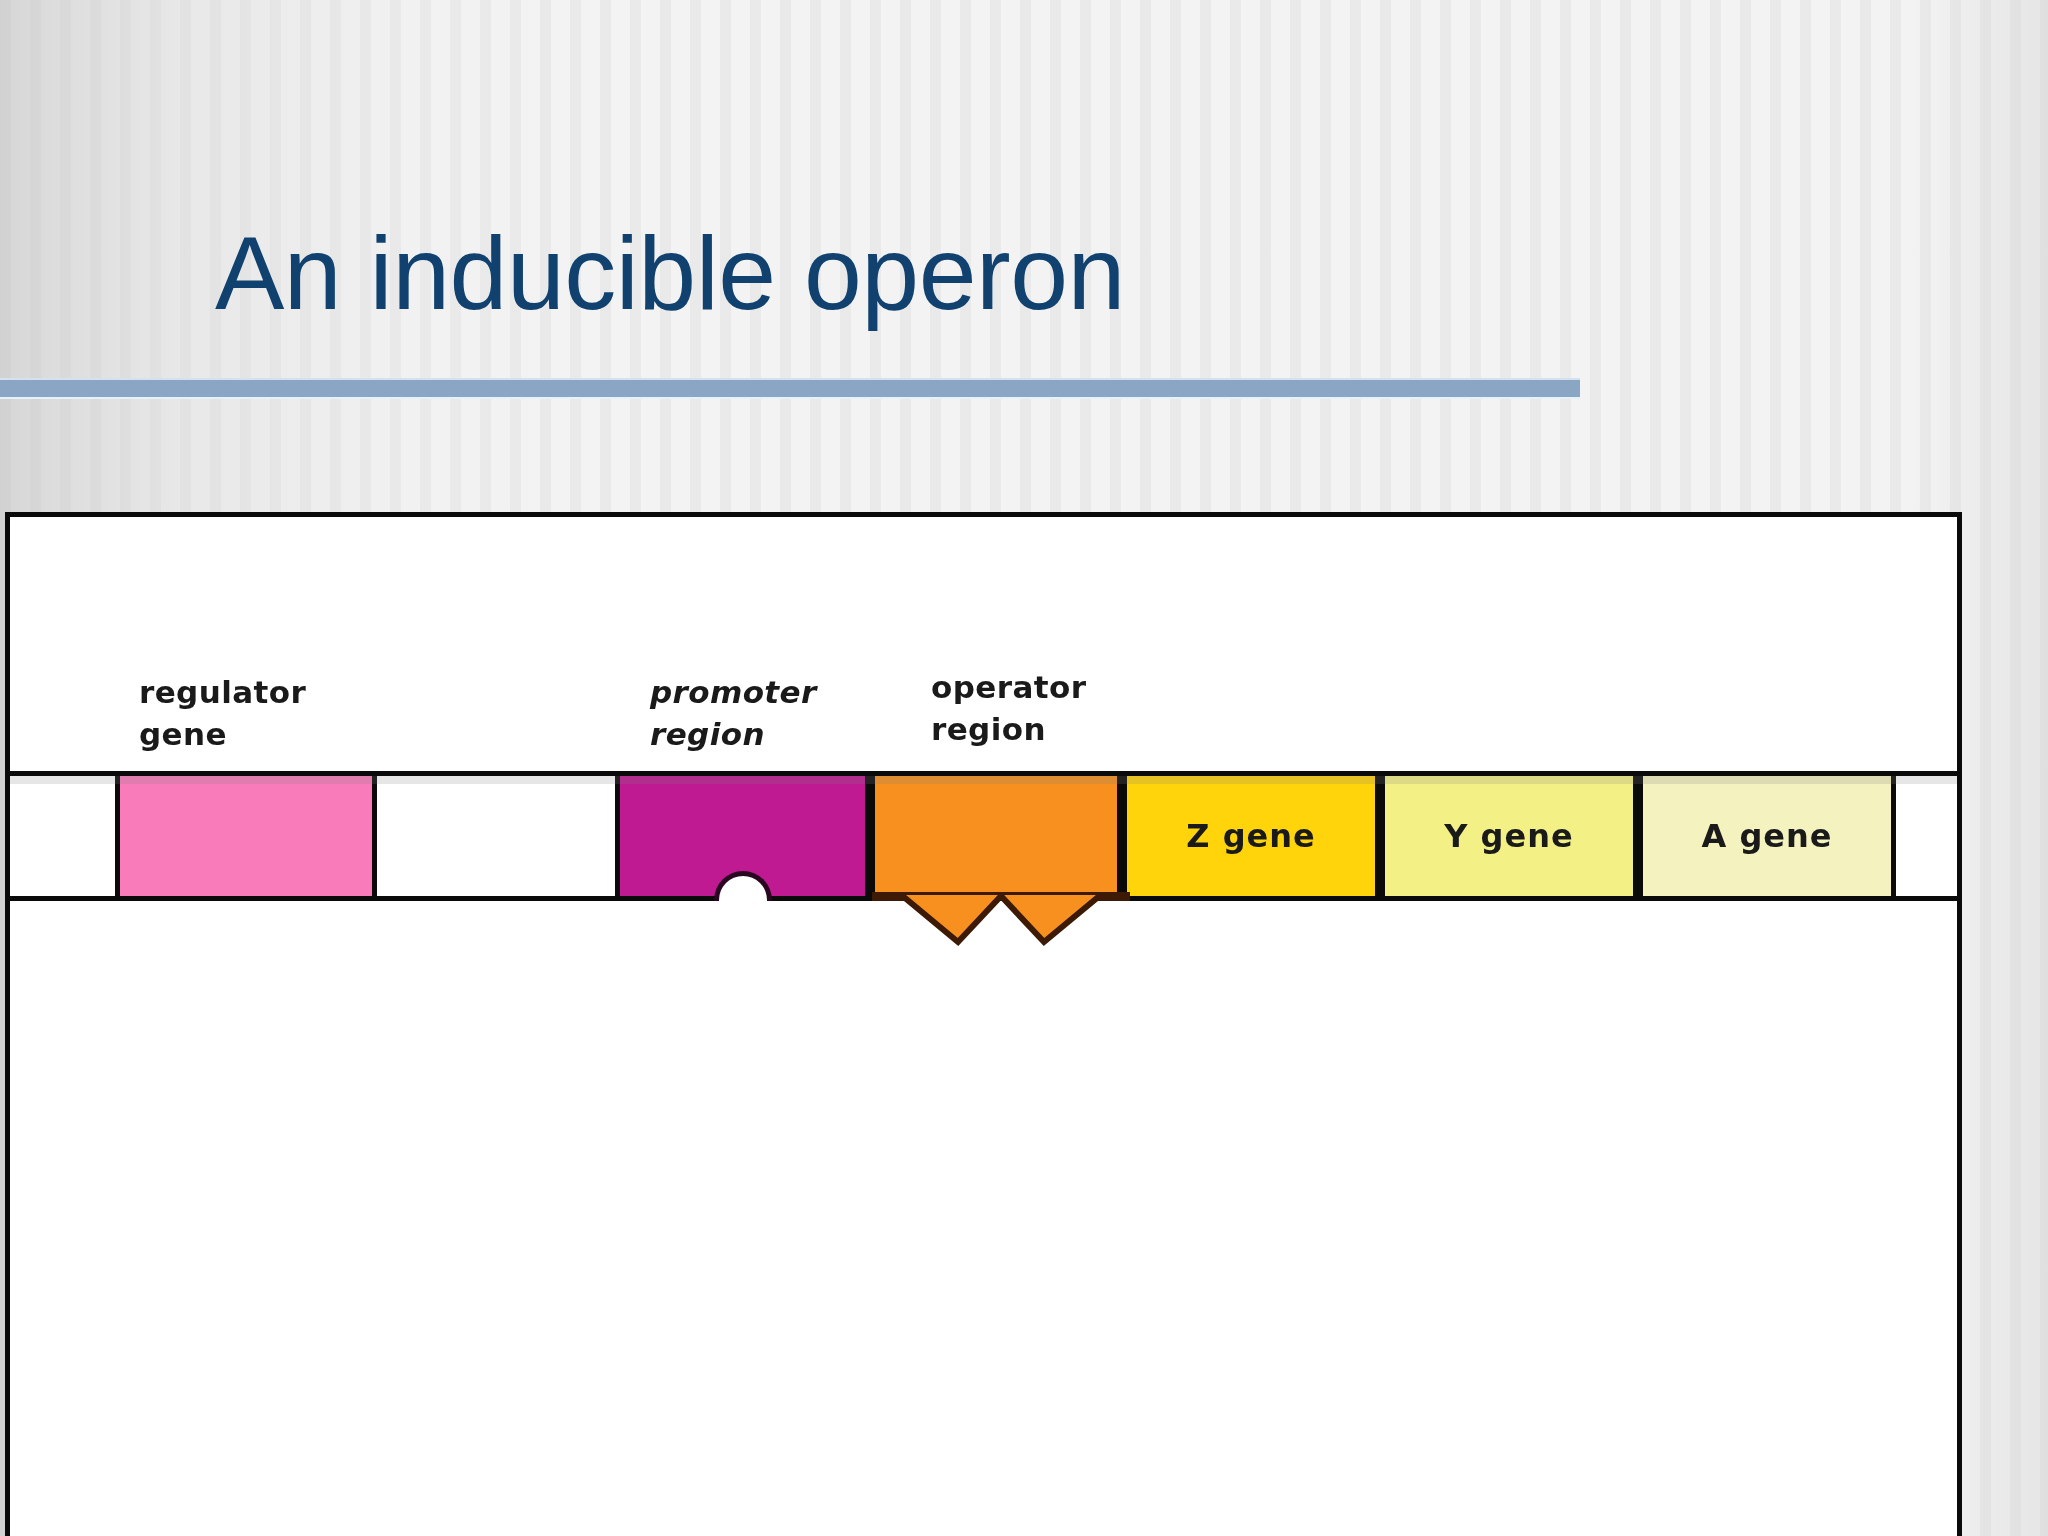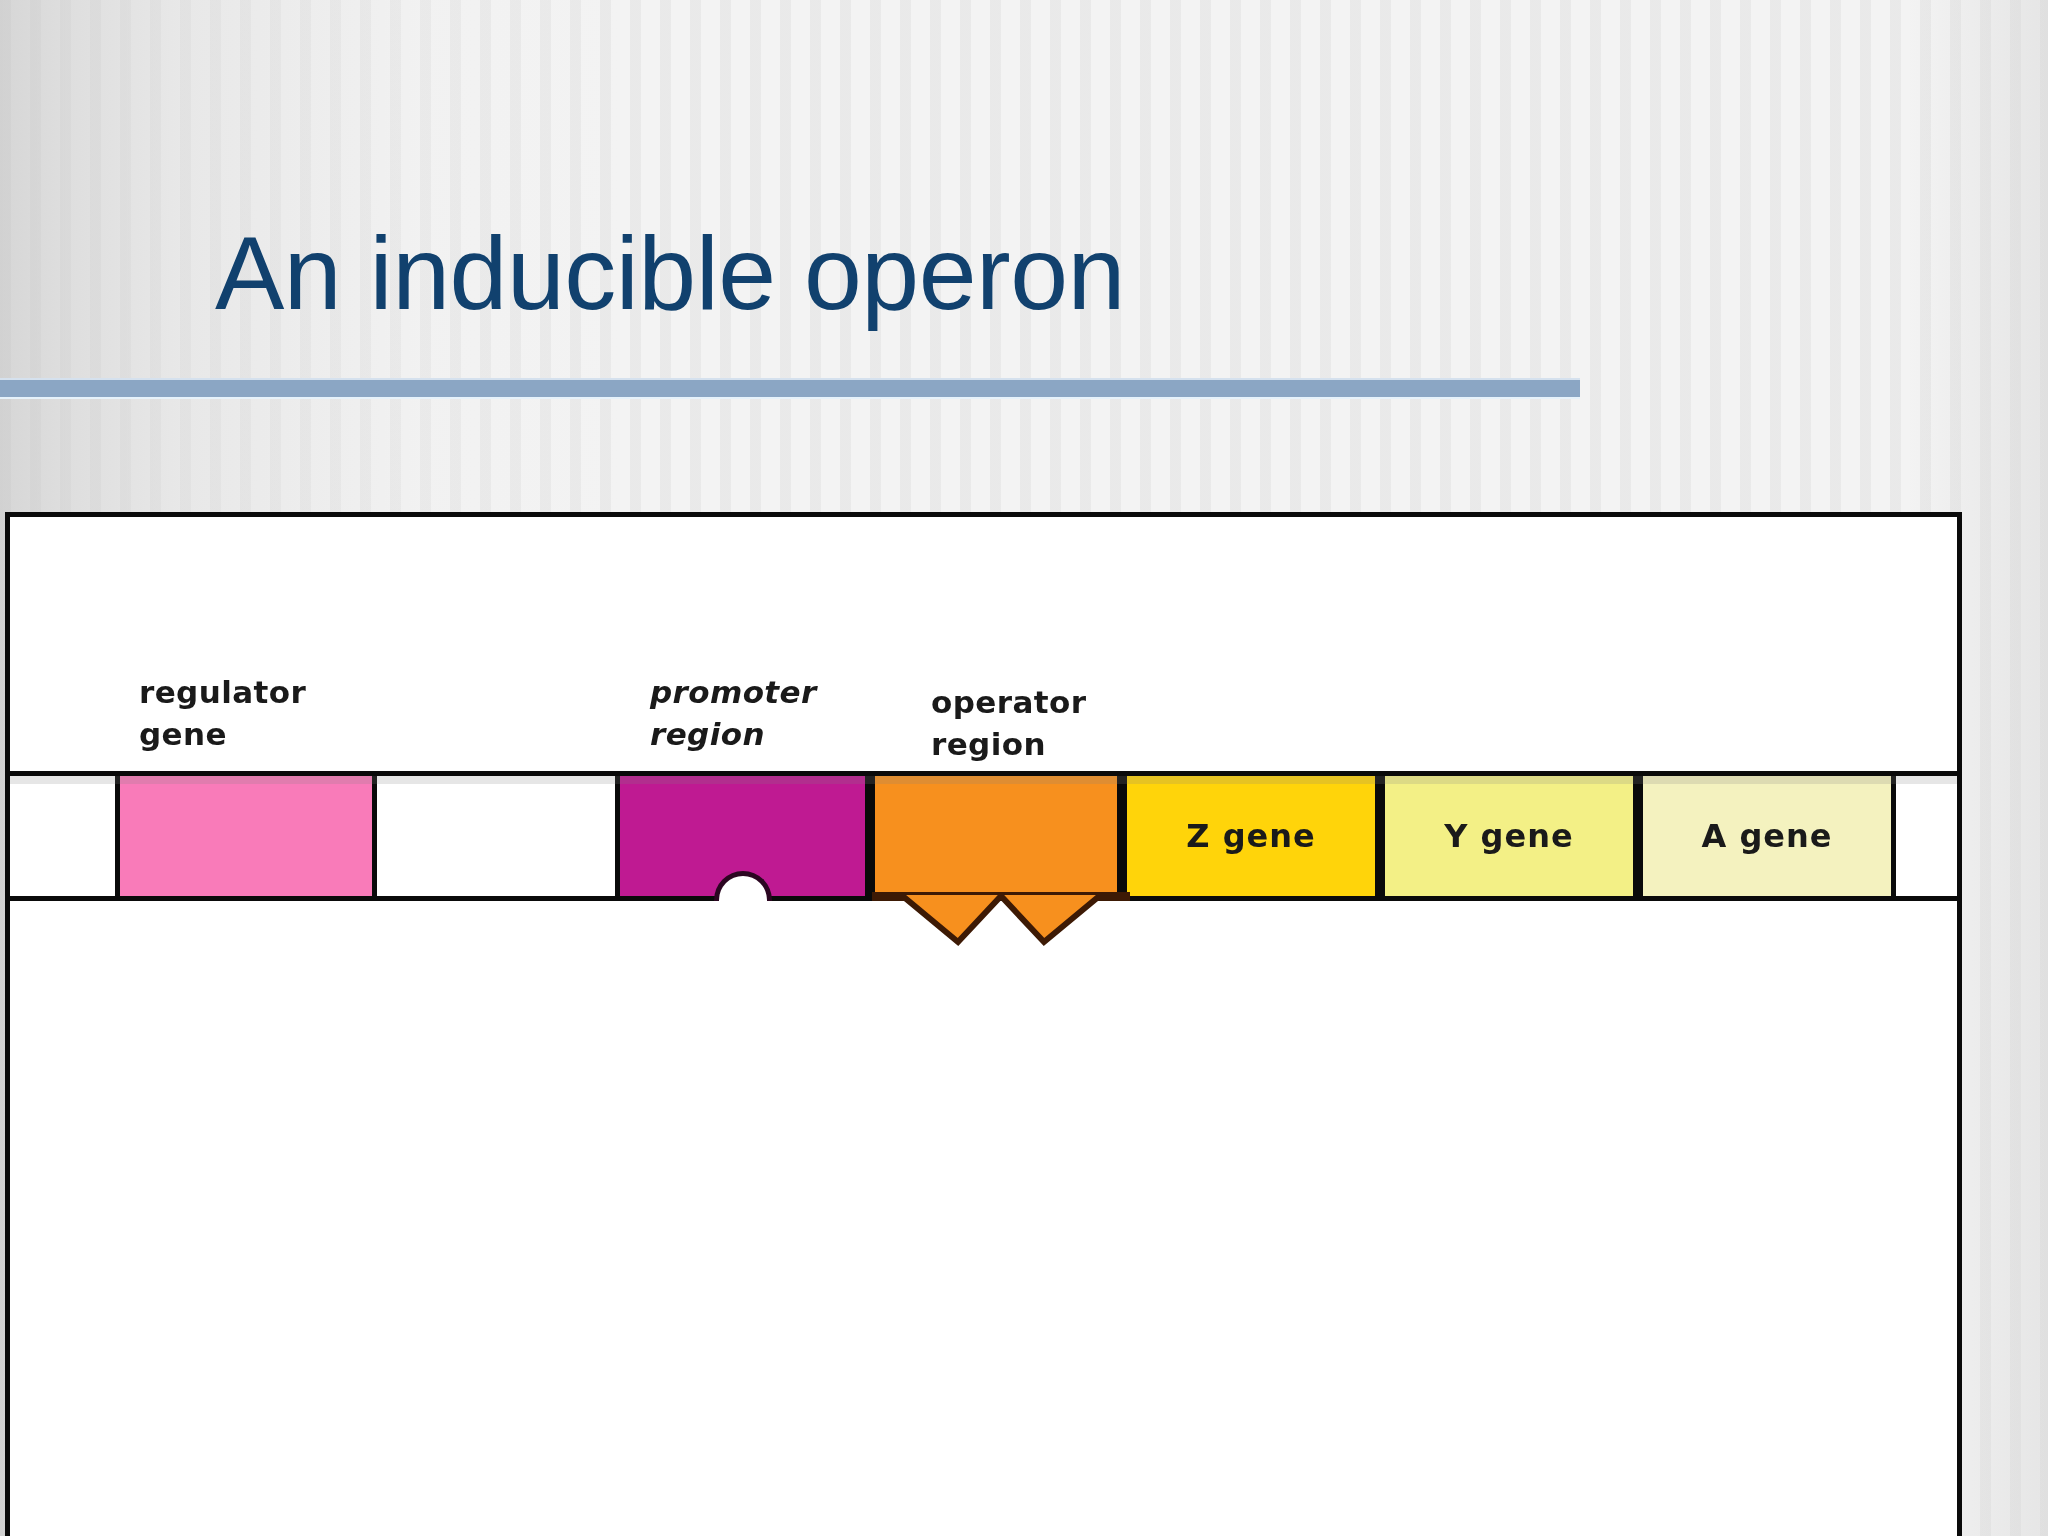--- a/index.html
+++ b/index.html
@@ -104,21 +104,21 @@
     font-family: "DejaVu Sans", sans-serif;
     font-weight: bold;
     font-size: 31px;
     line-height: 1.36;
     color: #1a1a1a;
     white-space: pre-line;
     letter-spacing: 0.4px;
   }
   #label-regulator { left: 129px; top: 154px; }
   #label-promoter  { left: 640px; top: 154px; font-style: italic; }
-  #label-operator  { left: 921px; top: 164px; }
+  #label-operator  { left: 921px; top: 149px; }
 
   
   #dna-strip {
     position: absolute;
     left: 0px;
     top: 254px;
     width: 1947px;
     height: 130px;
     border-top: 5px solid #0a0a0a;
     border-bottom: 5px solid #0a0a0a;

